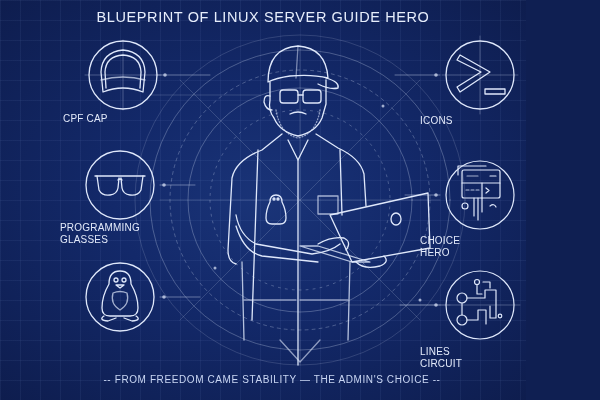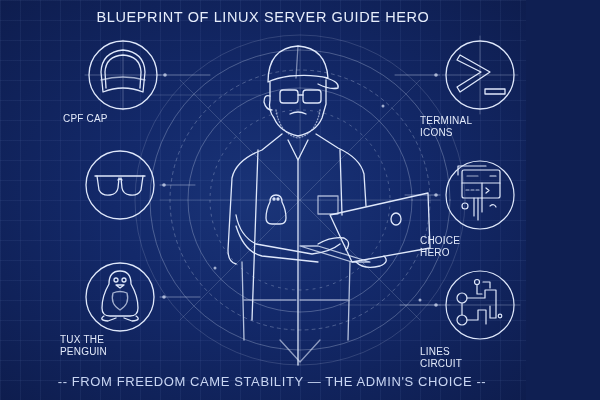--- a/index.html
+++ b/index.html
@@ -23,21 +23,21 @@
     background-size: 20px 20px;
   }
   svg.art { position: absolute; left: 0; top: 0; }
   .title {
     position: absolute; left: 0; right: 0; top: 9px;
     text-align: center; font-size: 14.5px; letter-spacing: 0.6px;
     color: #e6edfb;
   }
   .footer {
     position: absolute; left: 18px; right: 0; top: 374px;
-    text-align: center; font-size: 13px; letter-spacing: 0.6px;
+    text-align: center; font-size: 10px; letter-spacing: 0.6px;
     color: #c9d6f3;
   }
   .label {
     position: absolute; width: 120px; text-align: left;
     font-size: 10px; line-height: 12px; color: #e3eafa;
     letter-spacing: 0.2px;
   }
 </style>
 </head>
 <body>
@@ -188,27 +188,26 @@
         <circle cx="383" cy="106" r="1.5"></circle>
       </g>
     </g>
   </svg>
 
   <div class="title">BLUEPRINT OF LINUX SERVER GUIDE HERO</div>
 
   <div class="label" style="left:63px; top:113px;">
     <span>CPF CAP</span>
   </div>
-  <div class="label" style="left:60px; top:334px;">
-    <div>TUX THE</div>
-    <div>PENGUIN</div>
+  <div class="label" style="left:60px; top:222px;">
+    <div>PROGRAMMING</div>
+    <div>GLASSES</div>
   </div>
 
   <div class="label" style="left:420px; top:115px;">
-    <div>TERMINAL</div>
     <div>ICONS</div>
   </div>
   <div class="label" style="left:420px; top:235px;">
     <div>CHOICE</div>
     <div>HERO</div>
   </div>
   <div class="label" style="left:420px; top:346px;">
     <div>LINES</div>
     <div>CIRCUIT</div>
   </div>

